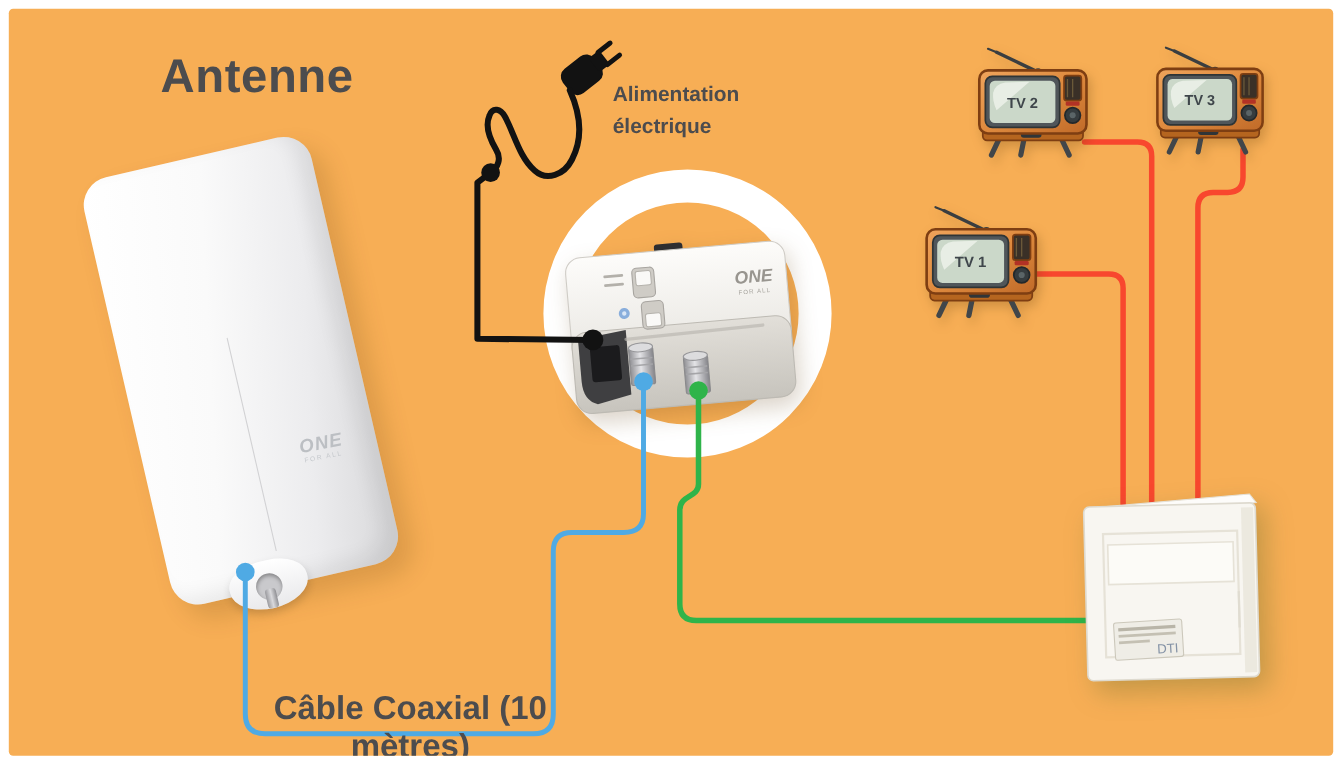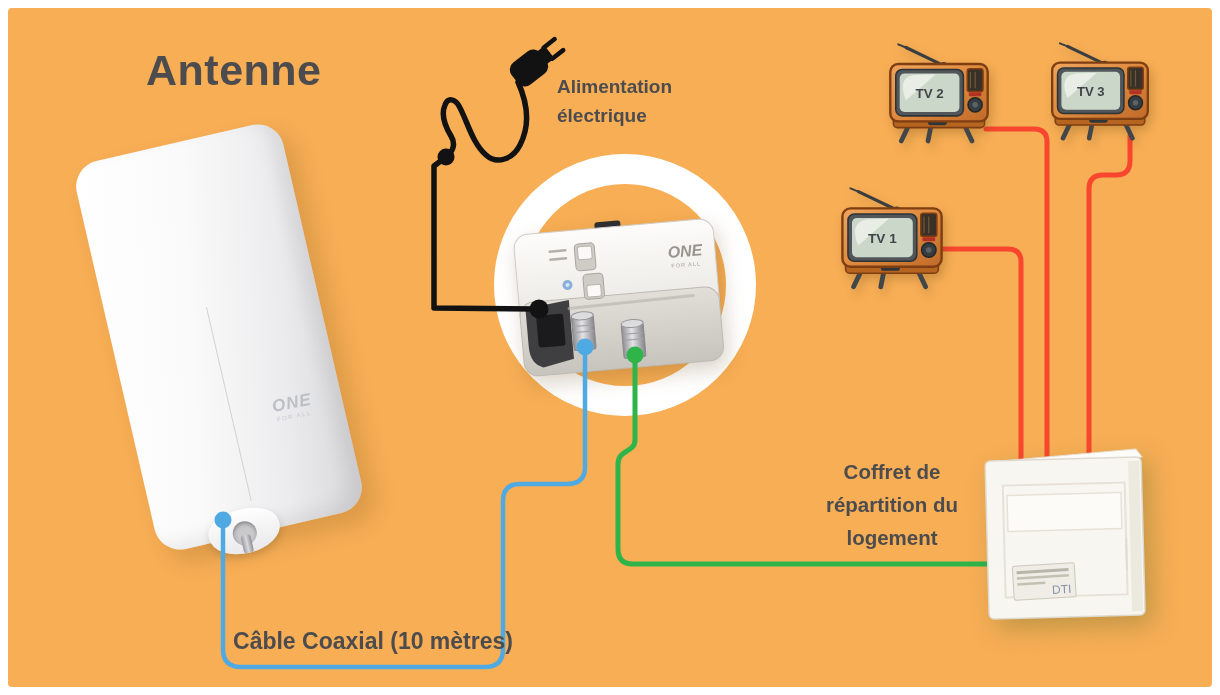--- a/index.html
+++ b/index.html
@@ -5,21 +5,21 @@
   html,body{margin:0;padding:0;background:#fff;}
   .frame{position:relative;width:1220px;height:695px;background:var(--frame,#fff);box-sizing:border-box;padding:8px;font-family:"Liberation Sans",sans-serif;}
   .canvas{position:relative;width:100%;height:100%;background:var(--background,#F7AE55);border-radius:4px;overflow:hidden;}
   .abs{position:absolute;}
   .dtext{color:var(--text,#4C4C4E);font-weight:700;}
 
   .title-antenne{left:138px;top:38px;font-size:43px;letter-spacing:.5px;z-index:6;}
   .label-power{left:549px;top:36px;width:145px;font-size:19px;line-height:1.55;z-index:6;margin-top:28px;}
   .title-amp{left:500px;top:168px;width:235px;text-align:center;font-size:30px;z-index:6;}
   .label-coffret{left:798px;top:447px;width:172px;text-align:center;font-size:20.5px;line-height:1.62;z-index:6;}
-  .label-coax{left:200px;top:620px;width:330px;text-align:center;font-size:23px;z-index:6;}
+  .label-coax{left:200px;top:620px;width:330px;text-align:center;font-size:30px;z-index:6;}
 
   
   .antenna{left:75px;top:90px;width:280px;height:480px;z-index:1;}
   .antenna-panel{position:absolute;left:30px;top:40px;width:212px;height:398px;border-radius:26px;
     background:linear-gradient(100deg,#ffffff 0%,#fafafa 40%,#ececee 72%,#d9d9db 96%);
     transform:rotate(-13deg);
     box-shadow:inset -12px -8px 18px rgba(0,0,0,.07), 10px 14px 22px rgba(92,60,10,.18);}
   .antenna-seam{position:absolute;left:47%;top:42%;width:1.5px;height:50%;background:#d2d2d4;border-radius:1px;}
   .antenna-logo{position:absolute;right:14%;top:68%;text-align:center;line-height:1;transform:rotate(2deg);}
   .antenna-logo .brand-one{display:block;font-weight:700;font-style:italic;font-size:17px;color:#bcbfc3;letter-spacing:1px;}
@@ -225,17 +225,16 @@
         <rect x="36" y="125" width="52" height="3" fill="#B9B5A8"></rect>
         <rect x="36" y="131" width="52" height="2.5" fill="#C4C0B3"></rect>
         <rect x="36" y="137" width="28" height="2.5" fill="#C4C0B3"></rect>
         <text x="80" y="150" text-anchor="middle" font-size="12" fill="#8593A6" font-family="Liberation Sans, sans-serif">DTI</text>
       </g>
     </g>
   </svg>
 
   <div class="abs dtext title-antenne">Antenne</div>
   <div class="abs dtext label-power">Alimentation électrique</div>
-  <div class="abs dtext label-coffret">Coffret de répartition du logement</div>
   <div class="abs dtext label-coax">Câble Coaxial (10 mètres)</div>
 
 </div>
 </div>
 
 </body></html>

